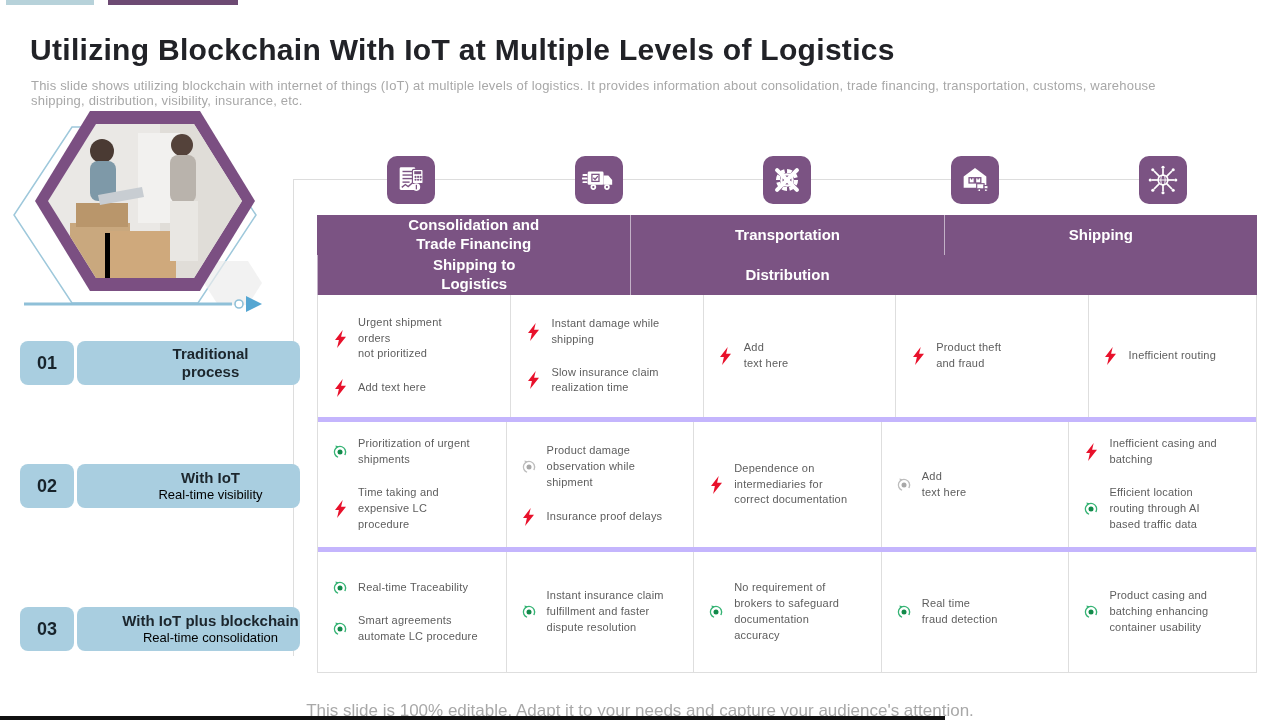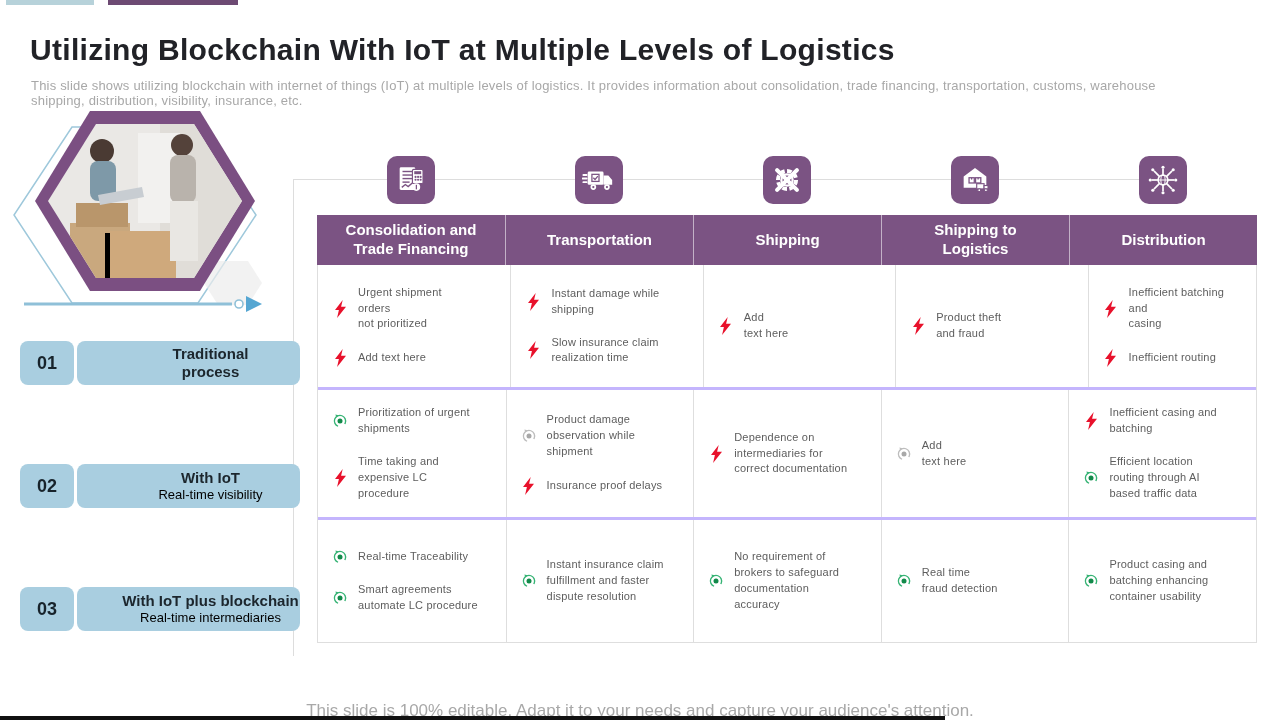--- a/index.html
+++ b/index.html
@@ -23,43 +23,43 @@
   .hexart{position:absolute;left:10px;top:103px;width:270px;height:215px;}
 
   
   .tiles{position:absolute;left:317px;top:156px;width:940px;display:flex;}
   .tile-cell{flex:1;display:flex;justify-content:center;}
   .tile{width:48px;height:48px;border-radius:10px;background:#7b5383;display:flex;align-items:center;justify-content:center;}
   .tile svg{width:34px;height:34px;}
 
   
   .table{position:absolute;left:317px;top:215px;width:940px;}
-  .thead{display:grid;grid-template-columns:repeat(5,1fr);height:50px;background:#7b5383;}
+  .thead{display:grid;grid-template-columns:repeat(3,1fr);height:80px;background:#7b5383;}
   .th{display:flex;align-items:center;justify-content:center;text-align:center;color:#fff;
       font-size:15px;font-weight:bold;line-height:1.25;white-space:pre-line;border-left:1px solid rgba(255,255,255,.55);}
   .th:first-child{border-left:none;}
   .tbody{border:1px solid #dedede;border-top:none;}
-  .tr{display:grid;grid-template-columns:repeat(5,1fr);border-top:3px solid #c4b5fd;}
+  .tr{display:grid;grid-template-columns:repeat(5,1fr);border-top:5px solid #c4b5fd;}
   .tr:first-child{border-top:none;gap:24px;}
   .tr:nth-child(1){height:122px;}
   .tr:nth-child(2){height:130px;}
   .tr:nth-child(3){height:125px;}
   .td{border-left:1px solid #dedede;display:flex;flex-direction:column;justify-content:center;
       gap:17px;padding:10px 10px 10px 14px;}
   .td:first-child{border-left:none;}
   .item{display:flex;align-items:center;gap:10px;}
   .ic{flex:0 0 16px;display:flex;align-items:center;justify-content:center;}
   .itext{font-size:11px;color:#5d5d5d;line-height:1.45;letter-spacing:.2px;white-space:pre-line;}
 
   
   .stages{position:absolute;left:20px;top:0;width:280px;height:720px;z-index:2;margin-top:15px;}
   .stage{position:absolute;left:0;width:280px;height:44px;display:flex;gap:3px;}
   .stage:nth-child(1){top:326px;}
   .stage:nth-child(2){top:449px;}
-  .stage:nth-child(3){top:572px;}
+  .stage:nth-child(3){top:592px;}
   .stage-num{width:54px;border-radius:8px;background:#a9cee0;display:flex;align-items:center;justify-content:center;
              font-size:18px;font-weight:bold;color:#17232b;}
   .stage-body{flex:1;border-radius:8px;background:#a9cee0;display:flex;flex-direction:column;
               align-items:center;justify-content:center;line-height:1.2;padding-left:44px;}
   .stage-title{font-size:15px;font-weight:bold;color:#1c262d;white-space:pre-line;text-align:center;}
   .stage-sub{font-size:13px;color:#000000;}
 
   
   .footer{position:absolute;left:0;top:701px;width:1280px;text-align:center;font-size:17px;color:#a8a8a8;}
   .bottom-bar{position:absolute;left:0;bottom:0;width:945px;height:4px;background:#111;}
@@ -286,29 +286,20 @@
 and fraud</span>
             </div>
           </div>
           <div class="td">
             <div class="item">
               <span class="ic">
                 <svg width="13" height="18" viewBox="0 0 12 18">
                   <polygon points="8.2,0 0.5,10 4.4,10 2.6,18 11.5,6.8 6.6,6.8" fill="#e8112b"></polygon>
                 </svg>
               </span>
-              <span class="itext">Inefficient batching and
-casing</span>
-            </div>
-            <div class="item">
-              <span class="ic">
-                <svg width="13" height="18" viewBox="0 0 12 18">
-                  <polygon points="8.2,0 0.5,10 4.4,10 2.6,18 11.5,6.8 6.6,6.8" fill="#e8112b"></polygon>
-                </svg>
-              </span>
               <span class="itext">Inefficient routing</span>
             </div>
           </div>
         </div>
         <div class="tr">
           <div class="td">
             <div class="item">
               <span class="ic">
                 <svg width="16" height="16" viewBox="0 0 16 16">
                   <circle cx="8" cy="8" r="5.6" fill="none" stroke="#35b374" stroke-width="1.3" stroke-dasharray="27 8" transform="rotate(110 8 8)"></circle>
@@ -497,20 +488,20 @@
         <div class="stage-num">02</div>
         <div class="stage-body">
           <div class="stage-title">With IoT</div>
           <div class="stage-sub">Real-time visibility</div>
         </div>
       </div>
       <div class="stage">
         <div class="stage-num">03</div>
         <div class="stage-body">
           <div class="stage-title">With IoT plus blockchain</div>
-          <div class="stage-sub">Real-time intermediaries</div>
+          <div class="stage-sub">Real-time consolidation</div>
         </div>
       </div>
     </div>
 
   <div class="footer">This slide is 100% editable. Adapt it to your needs and capture your audience's attention.</div>
   <div class="bottom-bar"></div>
 </div>
 
 </body></html>

